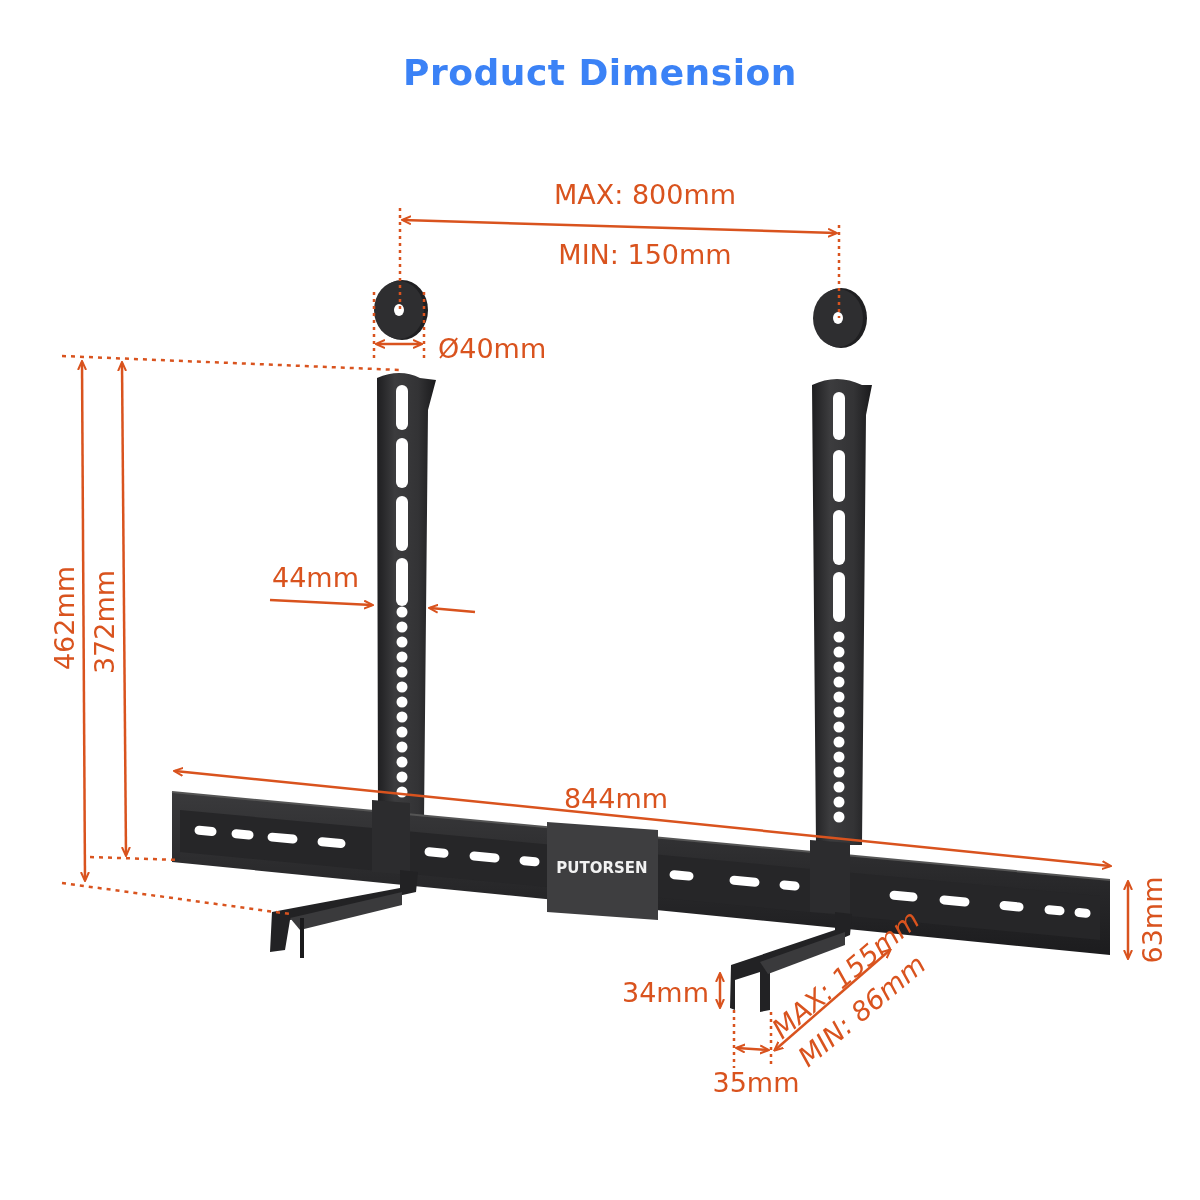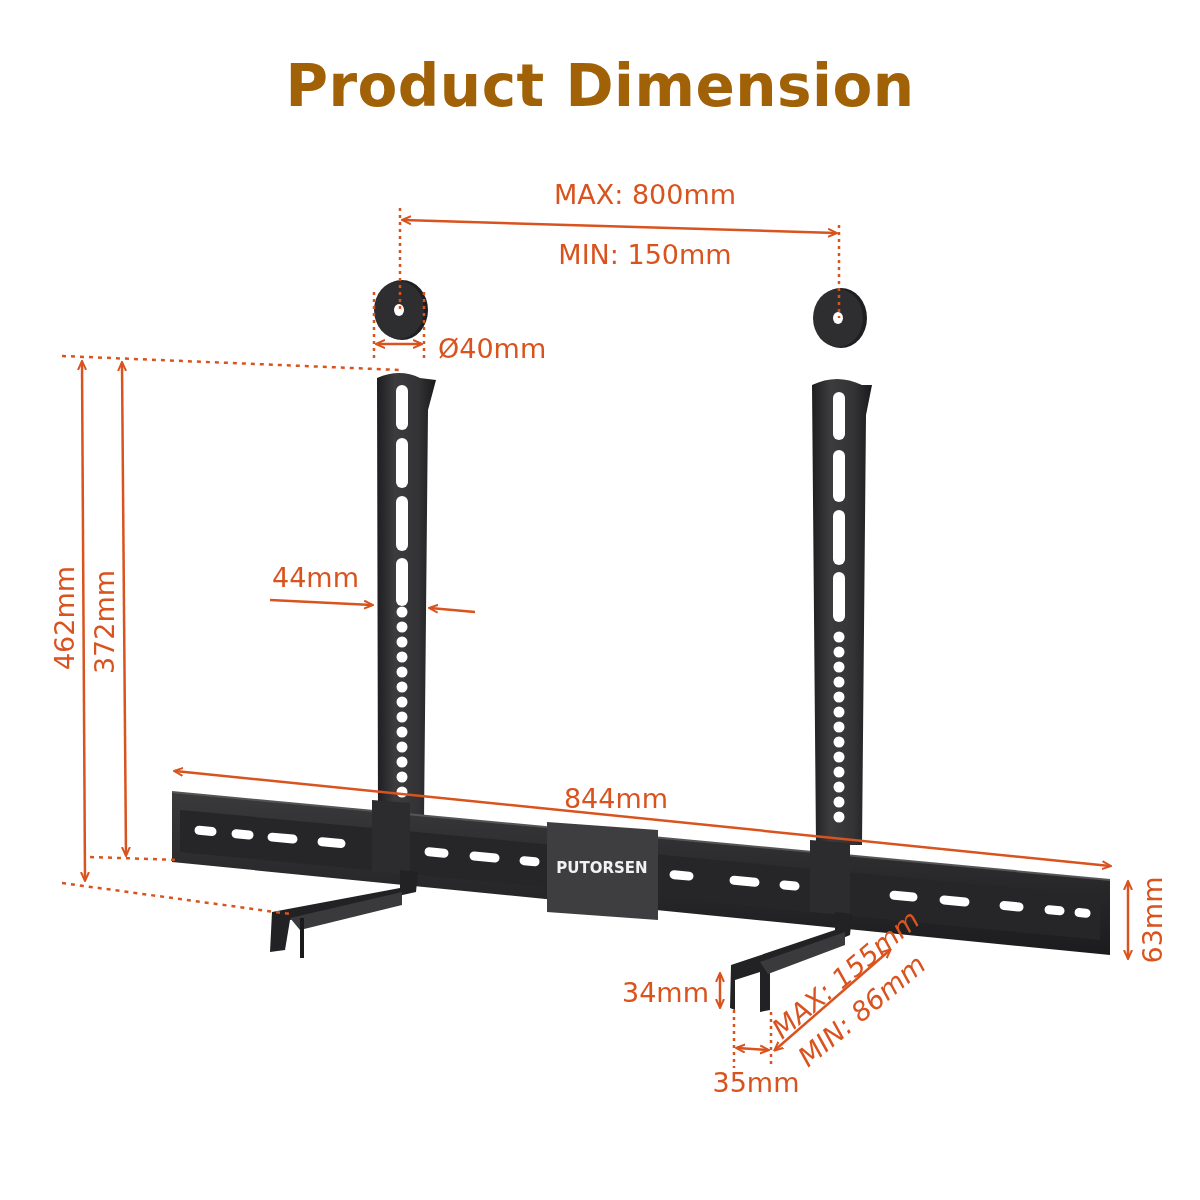--- a/index.html
+++ b/index.html
@@ -1,20 +1,20 @@
 <!DOCTYPE html>
 <html><head>
 <meta charset="utf-8">
 <style>
   html, body { margin: 0; padding: 0; background: #ffffff; }
   body { width: 1200px; height: 1200px; position: relative; overflow: hidden; font-family: "DejaVu Sans", sans-serif; }
   .title {
     position: absolute; left: 0; top: 52px; width: 1200px; text-align: center;
-    font-family: "DejaVu Sans", sans-serif; font-weight: bold; font-size: 58px;
-    color: #a16207; letter-spacing: 0.5px;
+    font-family: "DejaVu Sans", sans-serif; font-weight: bold; font-size: 36px;
+    color: #3b82f6; letter-spacing: 0.5px;
   }
   svg.canvas { position: absolute; left: 0; top: 0; }
   .lbl { font-family: "DejaVu Sans", sans-serif; fill: #d9531e; font-size: 27px; }
 </style>
 </head>
 <body>
 
 <div class="title">Product Dimension</div>
 
 <svg class="canvas" width="1200" height="1200" viewBox="0 0 1200 1200">

